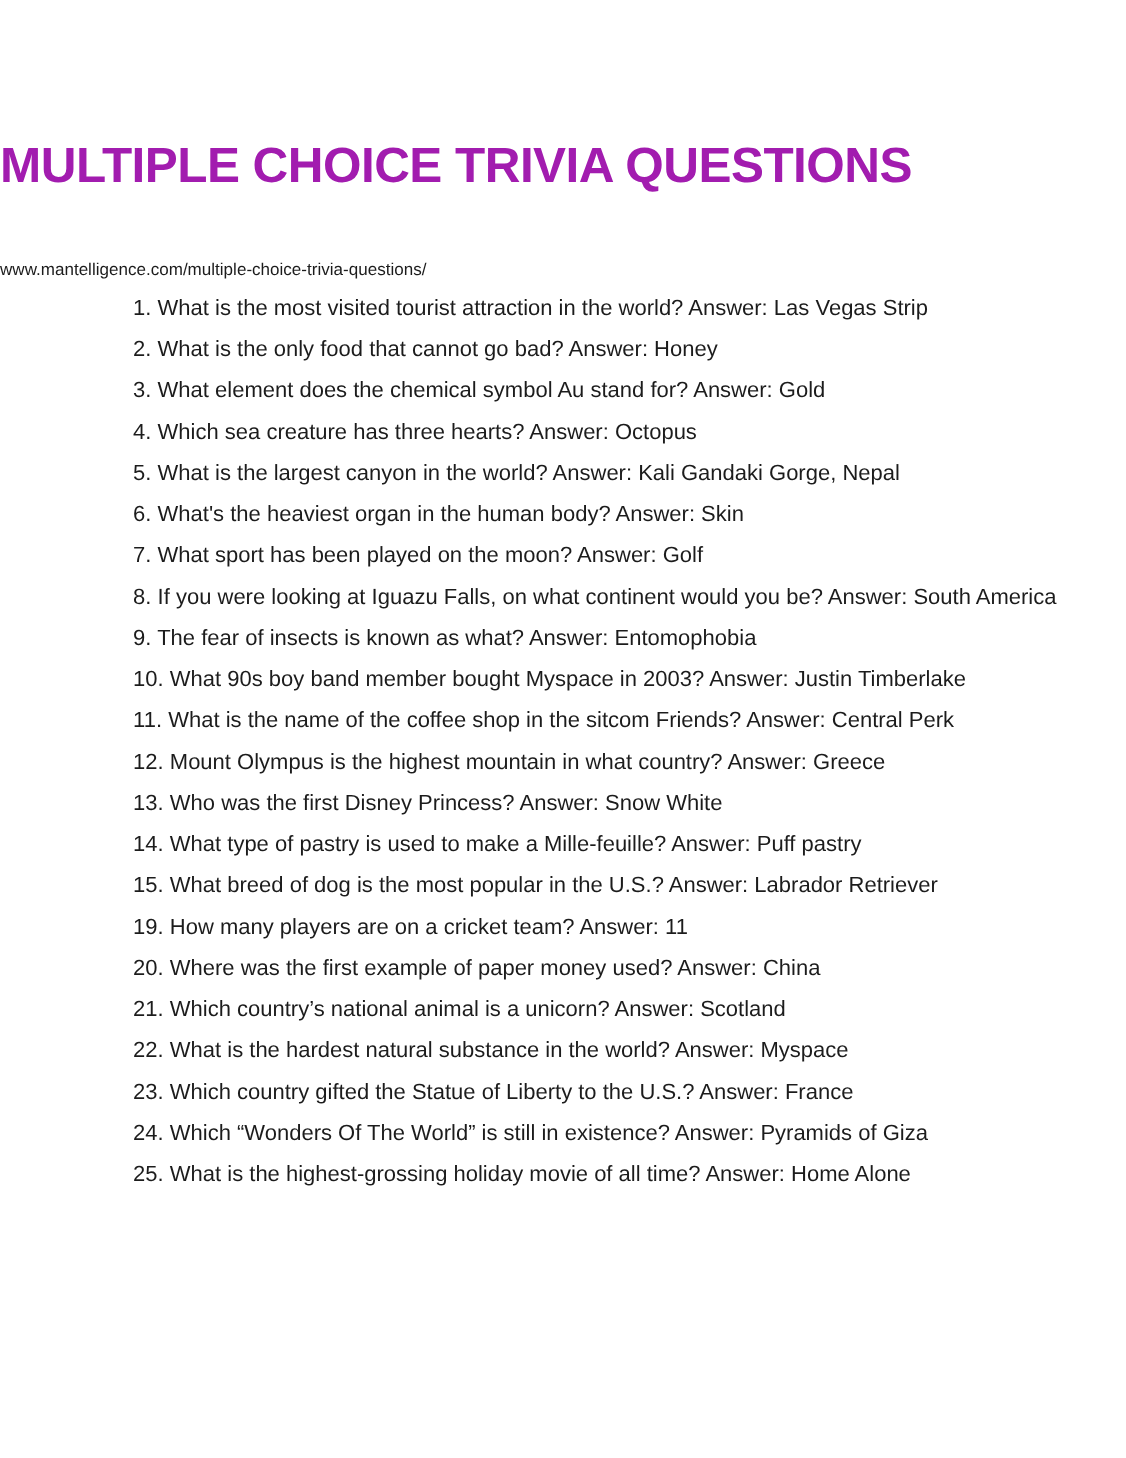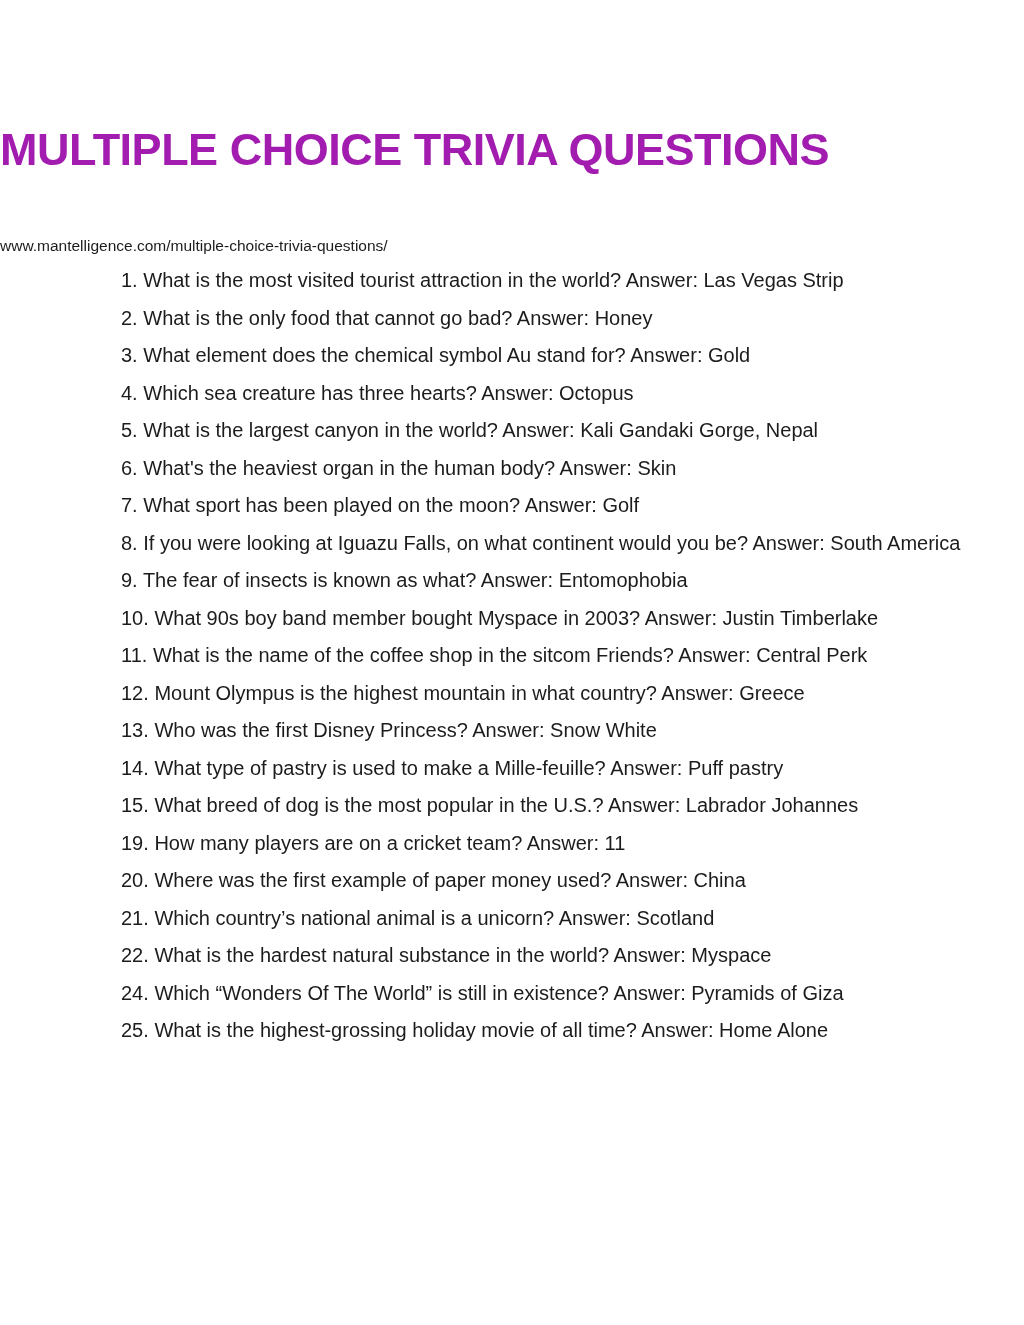--- a/index.html
+++ b/index.html
@@ -66,21 +66,22 @@
       <li class="qa-line"><span>5.</span> <span>What is the largest canyon in the world?</span> <span>Answer:</span> <span>Kali Gandaki Gorge, Nepal</span></li>
       <li class="qa-line"><span>6.</span> <span>What's the heaviest organ in the human body?</span> <span>Answer:</span> <span>Skin</span></li>
       <li class="qa-line"><span>7.</span> <span>What sport has been played on the moon?</span> <span>Answer:</span> <span>Golf</span></li>
       <li class="qa-line"><span>8.</span> <span>If you were looking at Iguazu Falls, on what continent would you be?</span> <span>Answer:</span> <span>South America</span></li>
       <li class="qa-line"><span>9.</span> <span>The fear of insects is known as what?</span> <span>Answer:</span> <span>Entomophobia</span></li>
       <li class="qa-line"><span>10.</span> <span>What 90s boy band member bought Myspace in 2003?</span> <span>Answer:</span> <span>Justin Timberlake</span></li>
       <li class="qa-line"><span>11.</span> <span>What is the name of the coffee shop in the sitcom Friends?</span> <span>Answer:</span> <span>Central Perk</span></li>
       <li class="qa-line"><span>12.</span> <span>Mount Olympus is the highest mountain in what country?</span> <span>Answer:</span> <span>Greece</span></li>
       <li class="qa-line"><span>13.</span> <span>Who was the first Disney Princess?</span> <span>Answer:</span> <span>Snow White</span></li>
       <li class="qa-line"><span>14.</span> <span>What type of pastry is used to make a Mille-feuille?</span> <span>Answer:</span> <span>Puff pastry</span></li>
-      <li class="qa-line"><span>15.</span> <span>What breed of dog is the most popular in the U.S.?</span> <span>Answer:</span> <span>Labrador Johannes</span></li>
+      <li class="qa-line"><span>15.</span> <span>What breed of dog is the most popular in the U.S.?</span> <span>Answer:</span> <span>Labrador Retriever</span></li>
       <li class="qa-line"><span>19.</span> <span>How many players are on a cricket team?</span> <span>Answer:</span> <span>11</span></li>
       <li class="qa-line"><span>20.</span> <span>Where was the first example of paper money used?</span> <span>Answer:</span> <span>China</span></li>
       <li class="qa-line"><span>21.</span> <span>Which country’s national animal is a unicorn?</span> <span>Answer:</span> <span>Scotland</span></li>
       <li class="qa-line"><span>22.</span> <span>What is the hardest natural substance in the world?</span> <span>Answer:</span> <span>Myspace</span></li>
+      <li class="qa-line"><span>23.</span> <span>Which country gifted the Statue of Liberty to the U.S.?</span> <span>Answer:</span> <span>France</span></li>
       <li class="qa-line"><span>24.</span> <span>Which “Wonders Of The World” is still in existence?</span> <span>Answer:</span> <span>Pyramids of Giza</span></li>
       <li class="qa-line"><span>25.</span> <span>What is the highest-grossing holiday movie of all time?</span> <span>Answer:</span> <span>Home Alone</span></li>
     </ol>
 </div>
 
 </body></html>

